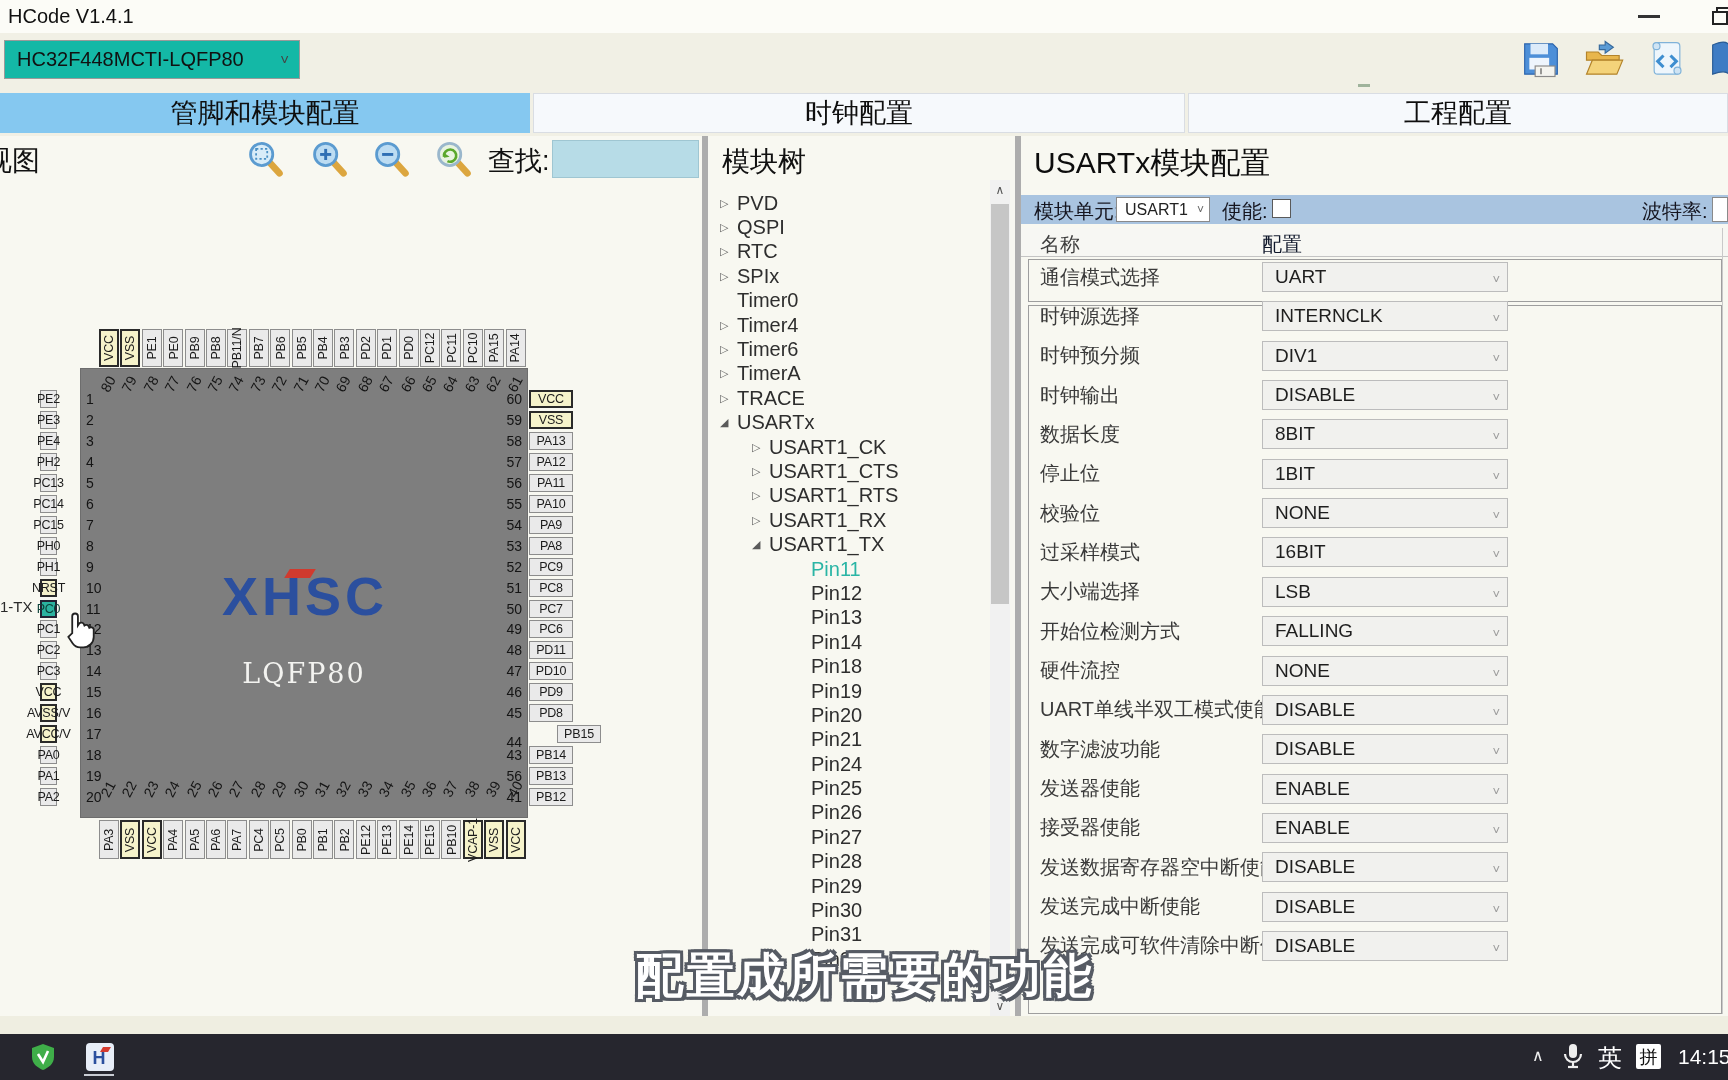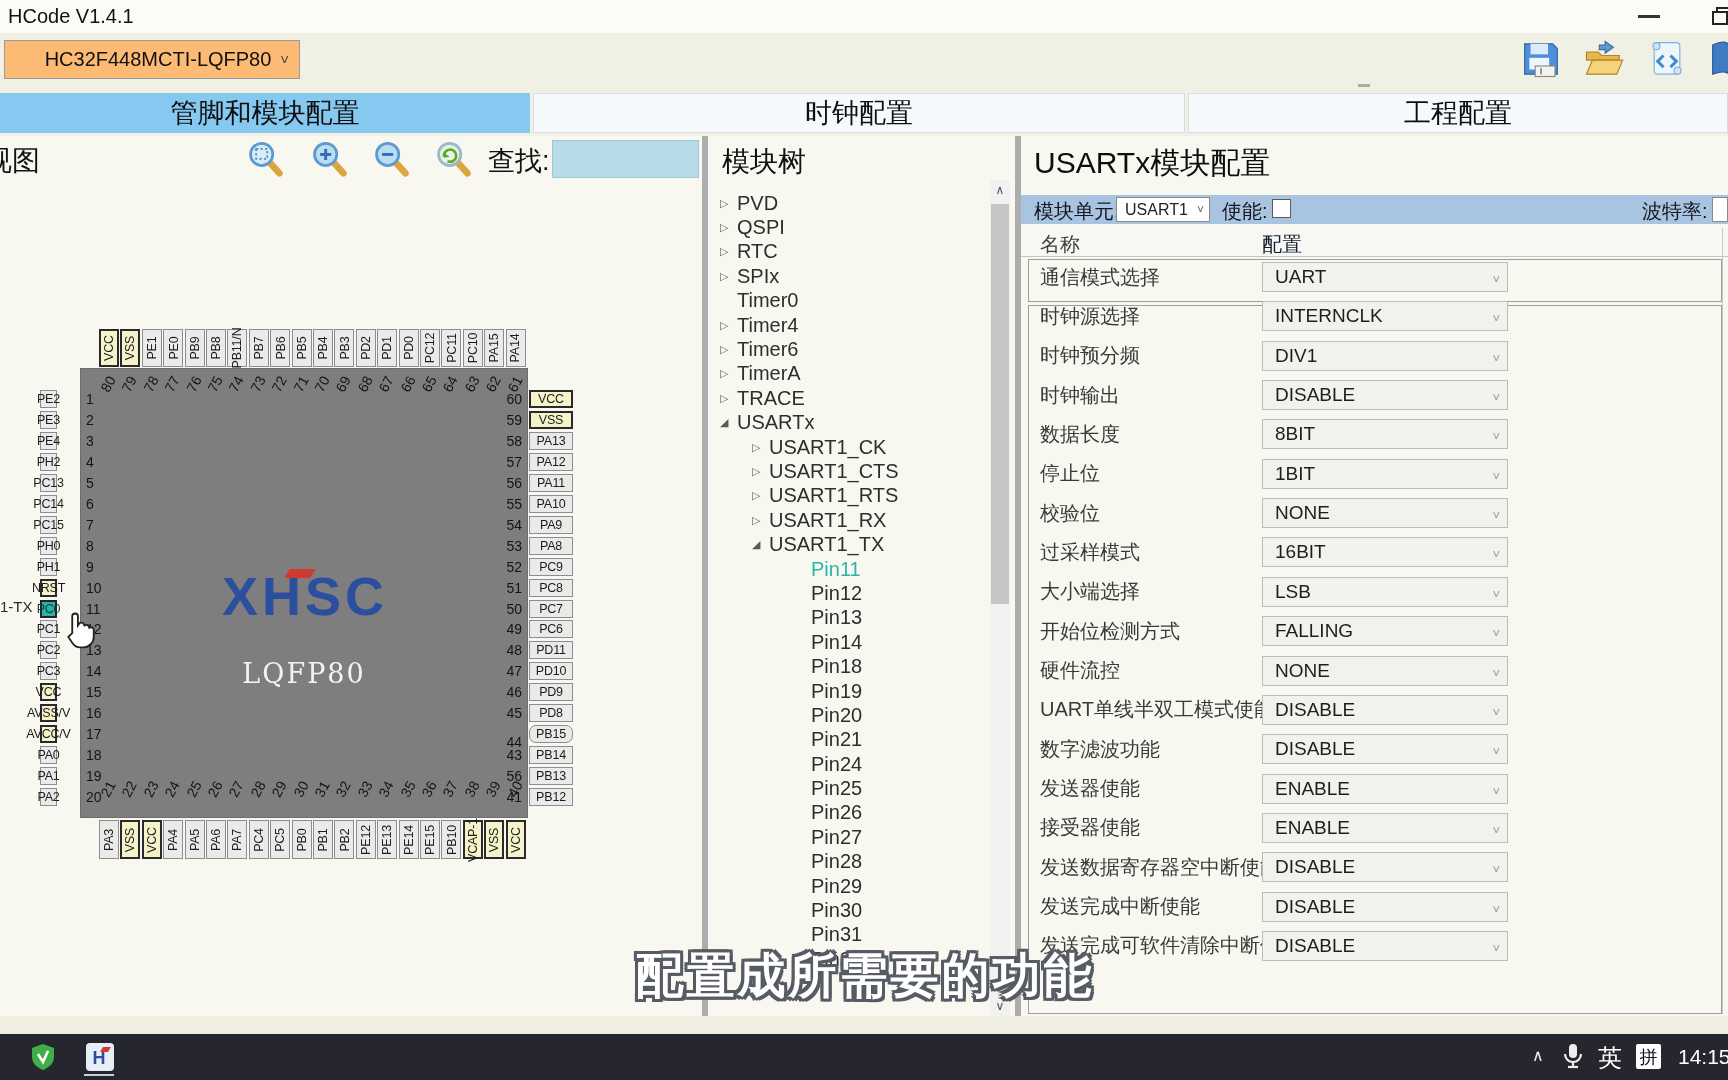--- a/index.html
+++ b/index.html
@@ -6,22 +6,22 @@
   #page{position:relative;width:1728px;height:1080px;overflow:hidden;
         font-family:"Liberation Sans",sans-serif;background:#f1f0e5;color:#1b1b1b;}
   .abs{position:absolute;}
   
   #titlebar{left:0;top:0;width:1728px;height:33px;background:#fcfcf7;}
   #app-title{left:8px;top:5px;font-size:20px;color:#111;}
   #min-btn{left:1638px;top:15px;width:22px;height:3px;background:#333;}
   #restore-btn{left:1712px;top:7px;width:24px;height:18px;}
   #restore-btn .sq{position:absolute;border:2px solid #222;background:transparent;}
   #toolband{left:0;top:33px;width:1728px;height:59px;background:#f1f0e5;}
-  #device-select{left:4px;top:40px;width:296px;height:39px;background:#fdba74;border:1px solid #9a9a9a;
-    font-size:20px;line-height:37px;padding-left:12px;box-sizing:border-box;color:#111;text-align:center;}
+  #device-select{left:4px;top:40px;width:296px;height:39px;background:#14b8a6;border:1px solid #9a9a9a;
+    font-size:20px;line-height:37px;padding-left:12px;box-sizing:border-box;color:#111;}
   #device-select .chev{position:absolute;right:10px;top:0;color:#444;font-size:15px;}
   .toolicon{top:38px;width:42px;height:42px;}
   #green-dash{left:1358px;top:84px;width:12px;height:3px;background:#9fb39b;}
   
   .tab{top:93px;height:40px;display:flex;align-items:center;justify-content:center;
        font-size:27px;color:#0e0e0e;box-sizing:border-box;}
   #tab1{left:0;width:530px;background:var(--tab-active,#85c8f0);}
   #tab2{left:533px;width:652px;background:#f6f9fc;border:1px solid #d9dde3;}
   #tab3{left:1188px;width:540px;background:#f6f9fc;border:1px solid #d9dde3;}
   
@@ -267,21 +267,21 @@
       <div class="abs pinbox hr " style="left: 529px; top: 620.45px;">PC6</div>
       <div class="abs pinnum nr" style="left: 482px; top: 621.45px;">49</div>
       <div class="abs pinbox hr " style="left: 529px; top: 641.4px;">PD11</div>
       <div class="abs pinnum nr" style="left: 482px; top: 642.4px;">48</div>
       <div class="abs pinbox hr " style="left: 529px; top: 662.35px;">PD10</div>
       <div class="abs pinnum nr" style="left: 482px; top: 663.35px;">47</div>
       <div class="abs pinbox hr " style="left: 529px; top: 683.3px;">PD9</div>
       <div class="abs pinnum nr" style="left: 482px; top: 684.3px;">46</div>
       <div class="abs pinbox hr " style="left: 529px; top: 704.25px;">PD8</div>
       <div class="abs pinnum nr" style="left: 482px; top: 705.25px;">45</div>
-      <div class="abs pinbox hr " style="left: 529px; top: 725.2px; border-radius: 7px;">PB15</div>
+      <div class="abs pinbox hr " style="left: 557px; top: 725.2px;">PB15</div>
       <div class="abs pinnum nr" style="left: 482px; top: 726.2px; margin-top: 8px;">44</div>
       <div class="abs pinbox hr " style="left: 529px; top: 746.15px;">PB14</div>
       <div class="abs pinnum nr" style="left: 482px; top: 747.15px;">43</div>
       <div class="abs pinbox hr " style="left: 529px; top: 767.1px;">PB13</div>
       <div class="abs pinnum nr" style="left: 482px; top: 768.1px;">56</div>
       <div class="abs pinbox hr " style="left: 529px; top: 788.05px;">PB12</div>
       <div class="abs pinnum nr" style="left: 482px; top: 789.05px;">41</div>
       <div class="abs pinbox v p" style="left: 99px; top: 329px;">
         <span>VCC</span>
       </div>

